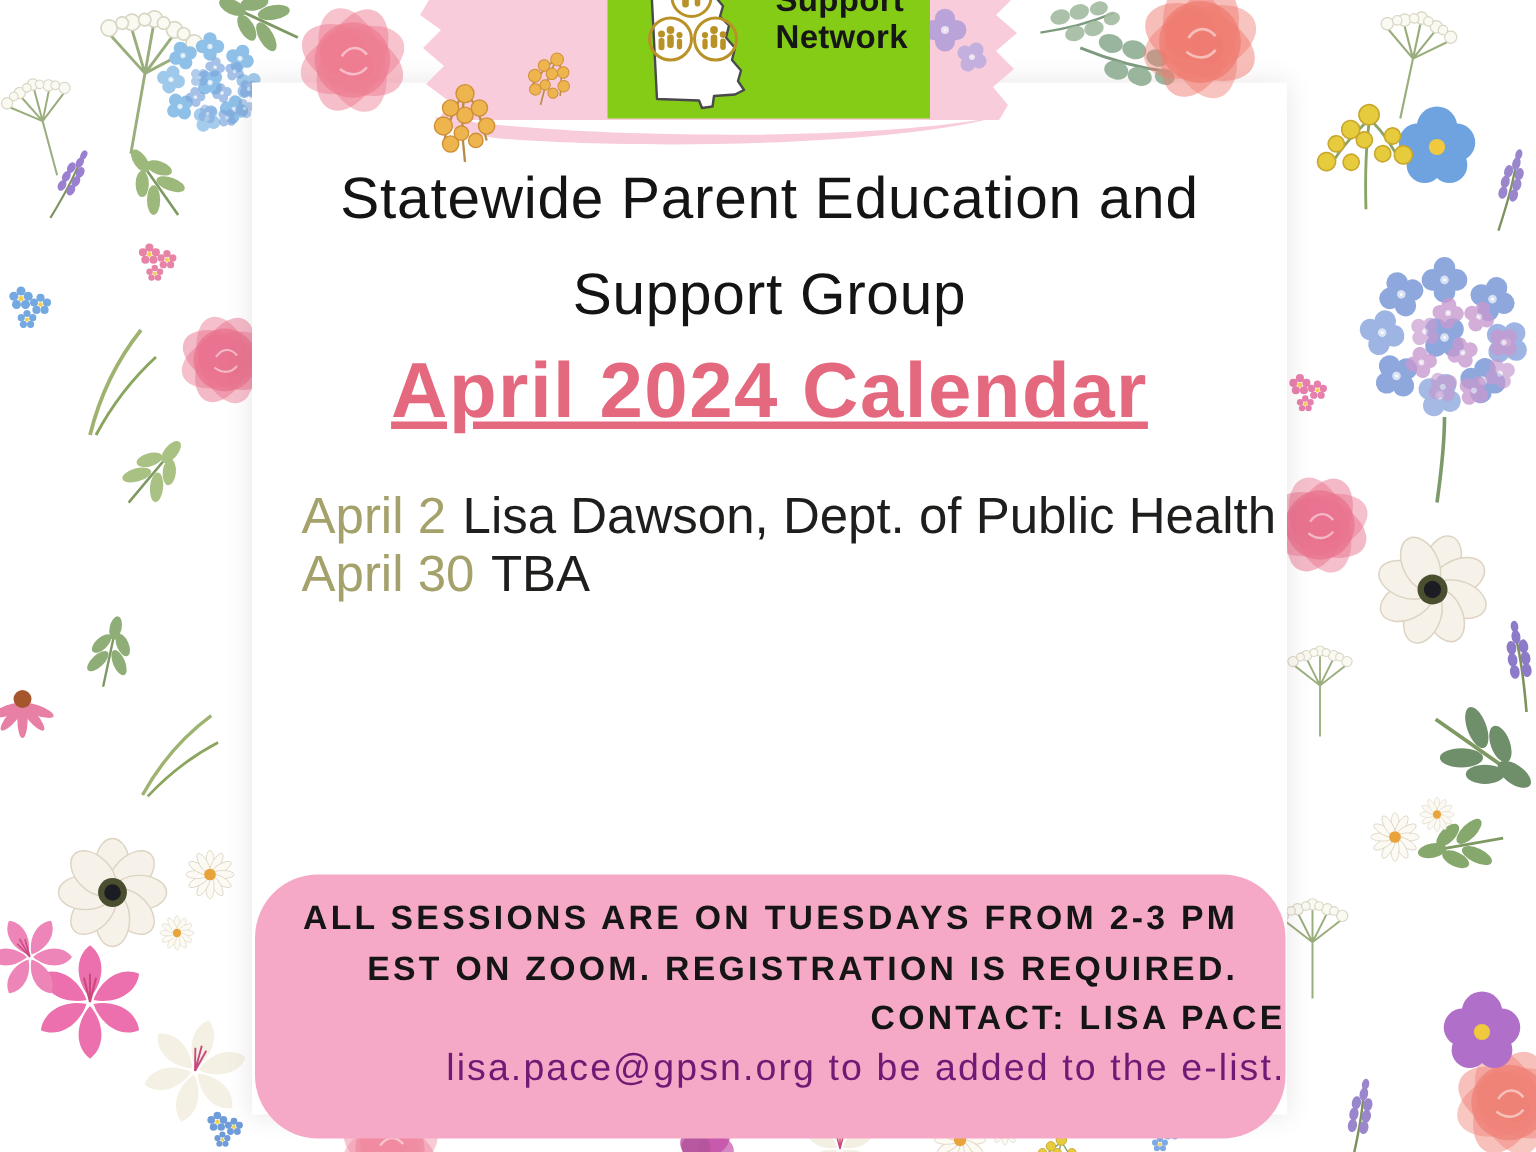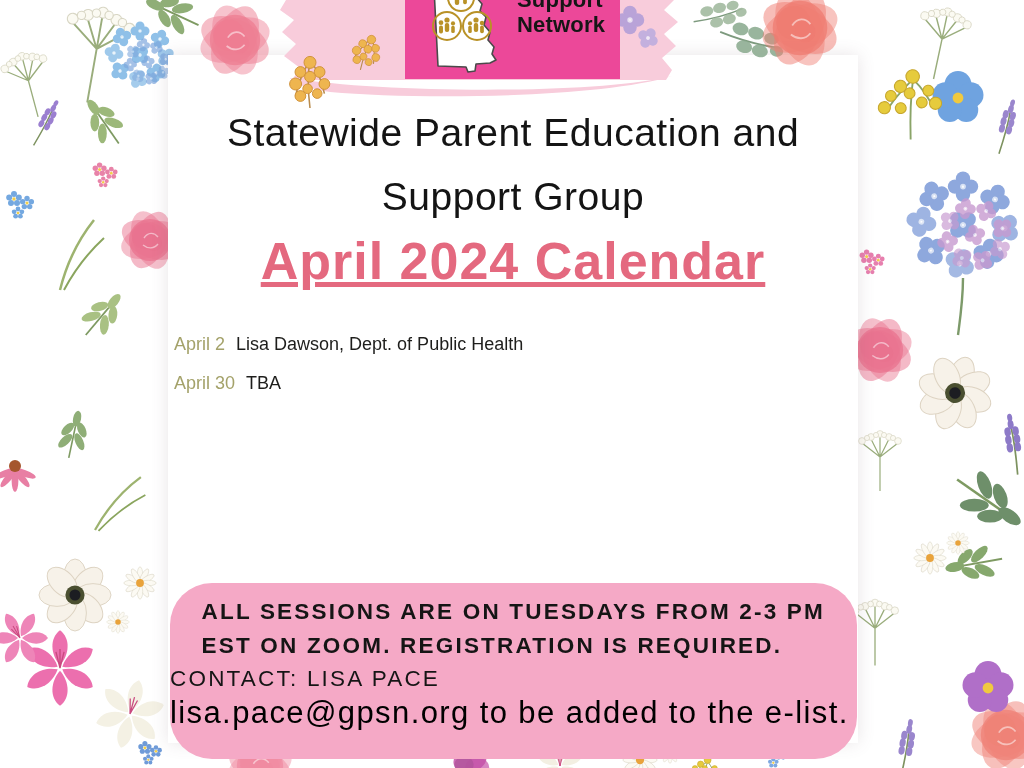--- a/index.html
+++ b/index.html
@@ -5,50 +5,50 @@
   html,body{margin:0;padding:0;background:#fff;}
   .stage{position:relative;width:1024px;height:768px;overflow:hidden;background:#fff;
          font-family:"Liberation Sans",sans-serif;}
 
   
   .bg-florals{position:absolute;left:0;top:0;z-index:0;}
   .card{position:absolute;left:168px;top:55px;width:690px;height:688px;background:#ffffff;
         box-shadow:0 0 16px rgba(110,90,100,.16);z-index:1;}
   .band-svg{position:absolute;left:270px;top:0;z-index:2;}
   .top-florals{position:absolute;left:0;top:0;z-index:3;}
-  .logo-box{position:absolute;left:405px;top:0;width:215px;height:79px;background:#ec4899;
+  .logo-box{position:absolute;left:405px;top:0;width:215px;height:79px;background:#84cc16;
             z-index:4;overflow:hidden;}
   .content{position:absolute;left:168px;top:68px;width:690px;height:688px;z-index:5;}
 
   
   .georgia-svg{position:absolute;left:6px;top:-16px;}
   .logo-text{position:absolute;left:112px;top:-13px;font-weight:800;font-size:22px;
              line-height:25px;color:#161616;letter-spacing:.2px;
              font-family:"Liberation Sans",sans-serif;}
 
   
   .title{margin-top:33px;text-align:center;font-size:39px;line-height:64px;
          color:var(--title_black,#141414);font-weight:500;letter-spacing:.5px;}
   .subtitle{text-align:center;font-size:52px;line-height:52px;margin-top:6px;
             color:var(--subtitle_pink,#e4697f);font-weight:600;letter-spacing:1px;text-decoration:underline;}
 
   
-  .schedule{margin:38px 0 0 6px;width:676px;font-size:18px;line-height:38.6px;
+  .schedule{margin:38px 0 0 33px;width:676px;font-size:34px;line-height:38.6px;
             color:var(--text_dark,#1d1d1b);}
   .sched-date{color:var(--date_olive,#a4a26a);margin-right:11px;}
   .sched-row{min-height:38.6px;}
 
   
   .banner{position:absolute;left:2px;top:515px;width:687px;height:176px;border-radius:42px;
-          background:var(--banner_pink,#f5a9c6);text-align:left;color:#151515;
+          background:var(--banner_pink,#f5a9c6);text-align:right;color:#151515;
           box-sizing:border-box;padding-top:12px;}
   .b-bold{font-weight:700;font-size:22.5px;line-height:33.5px;letter-spacing:2.2px;
           width:624px;margin:0 auto;}
-  .b-contact{font-weight:400;font-size:22.5px;line-height:33.5px;letter-spacing:2.2px;}
-  .b-email{font-size:31px;line-height:33px;letter-spacing:1.4px;font-weight:400;color:#000000;}
+  .b-contact{font-weight:700;font-size:22.5px;line-height:33.5px;letter-spacing:2.2px;}
+  .b-email{font-size:25px;line-height:33px;letter-spacing:1.4px;font-weight:400;color:#701a75;}
 </style>
 </head>
 <body>
 
 <div class="stage">
 
   <svg class="bg-florals" width="1024" height="768" viewBox="0 0 1024 768" aria-hidden="true">
     <defs>
       <g id="f-peony">
         <g fill="currentColor">

